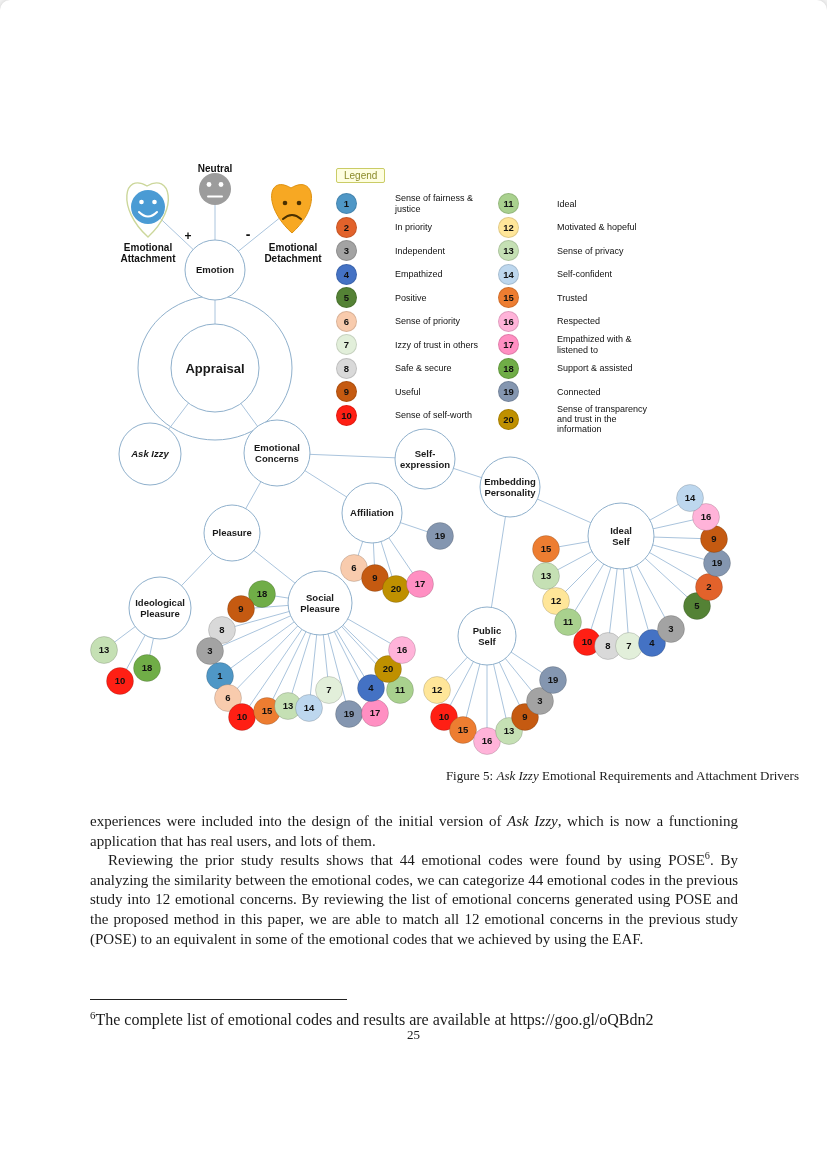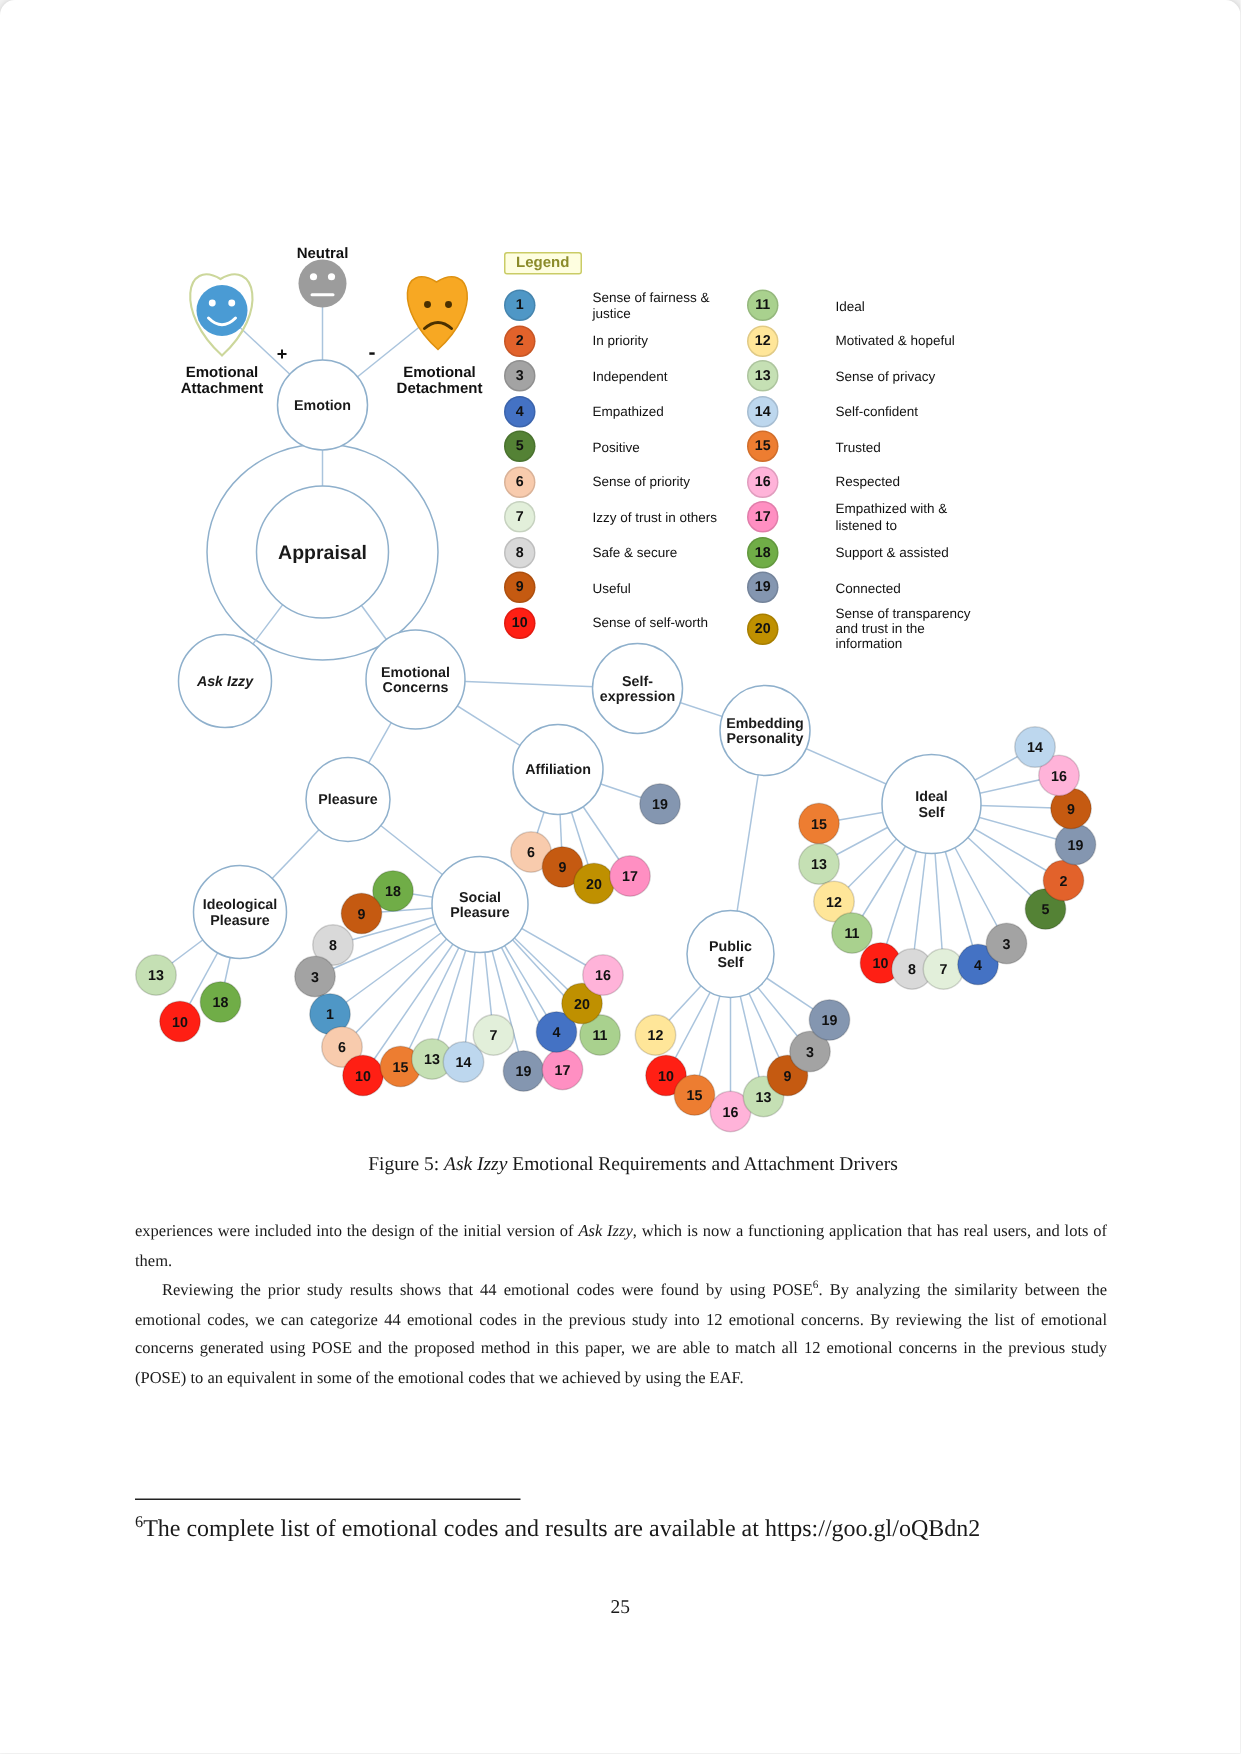--- a/index.html
+++ b/index.html
@@ -6,52 +6,52 @@
   html,body { background:#f2f2f2; }
   .page {
     position:relative; width:827px; height:1169px; margin:0 auto;
     background:#ffffff; overflow:hidden;
     font-family:"Liberation Serif", serif; color:#1a1a1a;
     border-radius:10px 10px 0 0; box-shadow:0 0 4px rgba(0,0,0,.15);
   }
   #diagram-svg { position:absolute; left:0; top:0; }
   #legend-title {
     position:absolute; left:336px; top:168px;
-    font-family:"Liberation Sans", sans-serif; font-size:10px; font-weight:bold;
+    font-family:"Liberation Sans", sans-serif; font-size:10px; font-weight:normal;
     color:#8b8b2a; background:#fefee0; border:1px solid #cacc66;
     padding:1px 7px; border-radius:2px;
   }
   #legend {
     position:absolute; left:336px; top:192px; display:flex;
     font-family:"Liberation Sans", sans-serif;
   }
   .legend-col { display:flex; flex-direction:column; width:162px; }
   .legend-item { display:flex; align-items:center; min-height:23.5px; }
   .legend-badge {
     flex:0 0 21px; width:21px; height:21px; border-radius:50%;
     text-align:center; line-height:21px; font-size:9.5px; font-weight:bold;
     color:#111; margin-right:6px; box-shadow:inset 0 0 0 1px rgba(0,0,0,.12);
   }
   .legend-label { font-size:9px; font-weight:400; color:#111; line-height:1.15; max-width:132px;margin-left:32px; }
   .caption {
     position:absolute; left:45px; right:28px; top:768px;
-    text-align:center; font-size:13px;
+    text-align:right; font-size:13px;
   }
   .body-text {
     position:absolute; left:90px; top:812px; width:648px;
-    font-size:11px; line-height:19.6px; text-align:justify;
+    font-size:15px; line-height:19.6px; text-align:justify;
   }
   .para.indent { text-indent:18px; }
   sup { font-size:68%; line-height:0; }
   .footnote-rule { position:absolute; left:90px; top:999px; width:257px; border-top:1px solid #222; }
   .footnote {
     position:absolute; left:90px; top:1012px; width:648px;
     font-size:16px; line-height:15px;
   }
-  .page-number { position:absolute; left:0; right:0; top:1027px; text-align:center; font-size:13px;margin-top:36px; }
+  .page-number { position:absolute; left:0; right:0; top:1027px; text-align:center; font-size:13px; }
 </style>
 </head>
 <body>
 
 <div class="page">
   <svg id="diagram-svg" width="827" height="762" viewBox="0 0 827 762">
       <ellipse cx="215" cy="368" rx="77" ry="72" fill="#ffffff" stroke="#8fb0cc" stroke-width="1"></ellipse>
       <line x1="215" y1="270" x2="215" y2="368" stroke="#aac4dd" stroke-width="1"></line>
       <line x1="215" y1="368" x2="150" y2="454" stroke="#aac4dd" stroke-width="1"></line>
       <line x1="215" y1="368" x2="277" y2="453" stroke="#aac4dd" stroke-width="1"></line>

